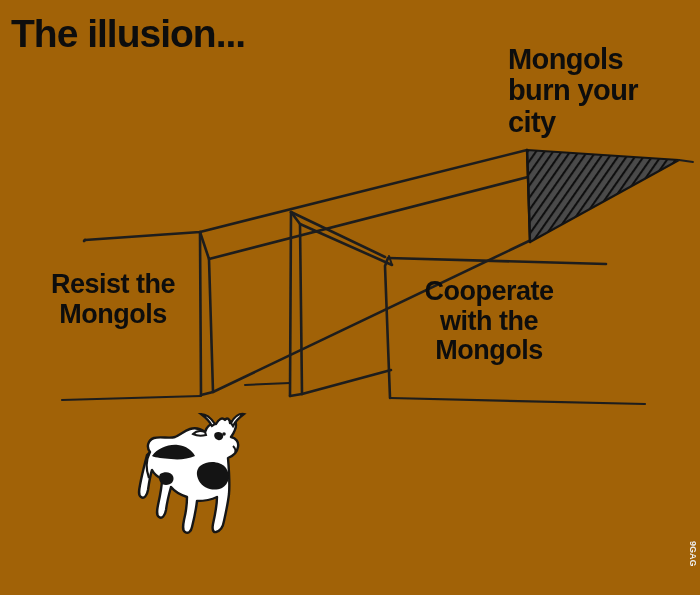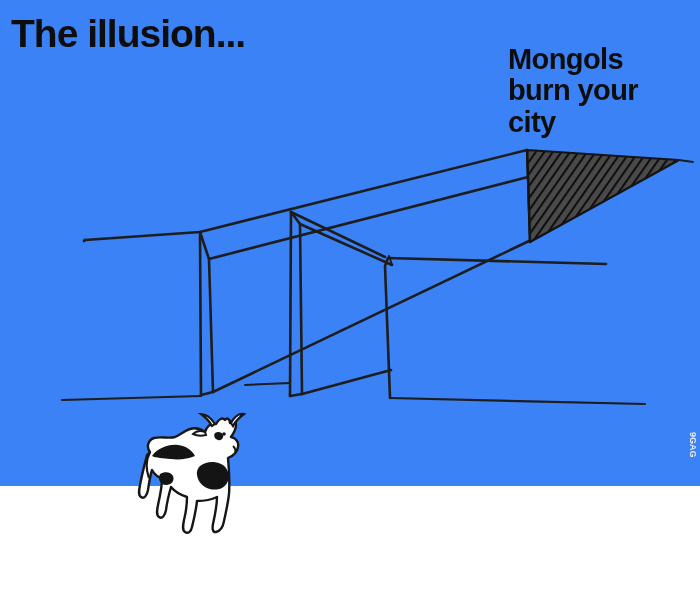--- a/index.html
+++ b/index.html
@@ -6,22 +6,22 @@
   html,body{margin:0;padding:0;background:#ffffff;}
   body{
     width:700px;height:595px;
     font-family:"Liberation Sans","DejaVu Sans",sans-serif;
     background:#ffffff;
     overflow:hidden;
     position:relative;
   }
   #meme{
     position:relative;
-    width:700px;height:486px;
-    background:#3b82f6;
+    width:700px;height:595px;
+    background:#a16207;
   }
   #artboard{
     position:absolute;
     left:0;top:0;
     width:700px;height:595px;
   }
   .txt{
     position:absolute;
     color:#0d0d0d;
     font-weight:700;
@@ -192,18 +192,23 @@
       <path d="M 150 452 C 146 460 146 470 149 478" fill="none" stroke="#161616" stroke-width="2.2"></path>
     </g>
   </svg>
 
   <div class="txt" id="title-text">The illusion...</div>
 
   <div class="txt" id="burn-text">Mongols
 burn your
 city</div>
 
-
+  <div class="txt" id="resist-text">Resist the
+Mongols</div>
+
+  <div class="txt" id="cooperate-text">Cooperate
+with the
+Mongols</div>
 
 
   <div id="watermark">9GAG</div>
 
 </div>
 
 </body></html>

